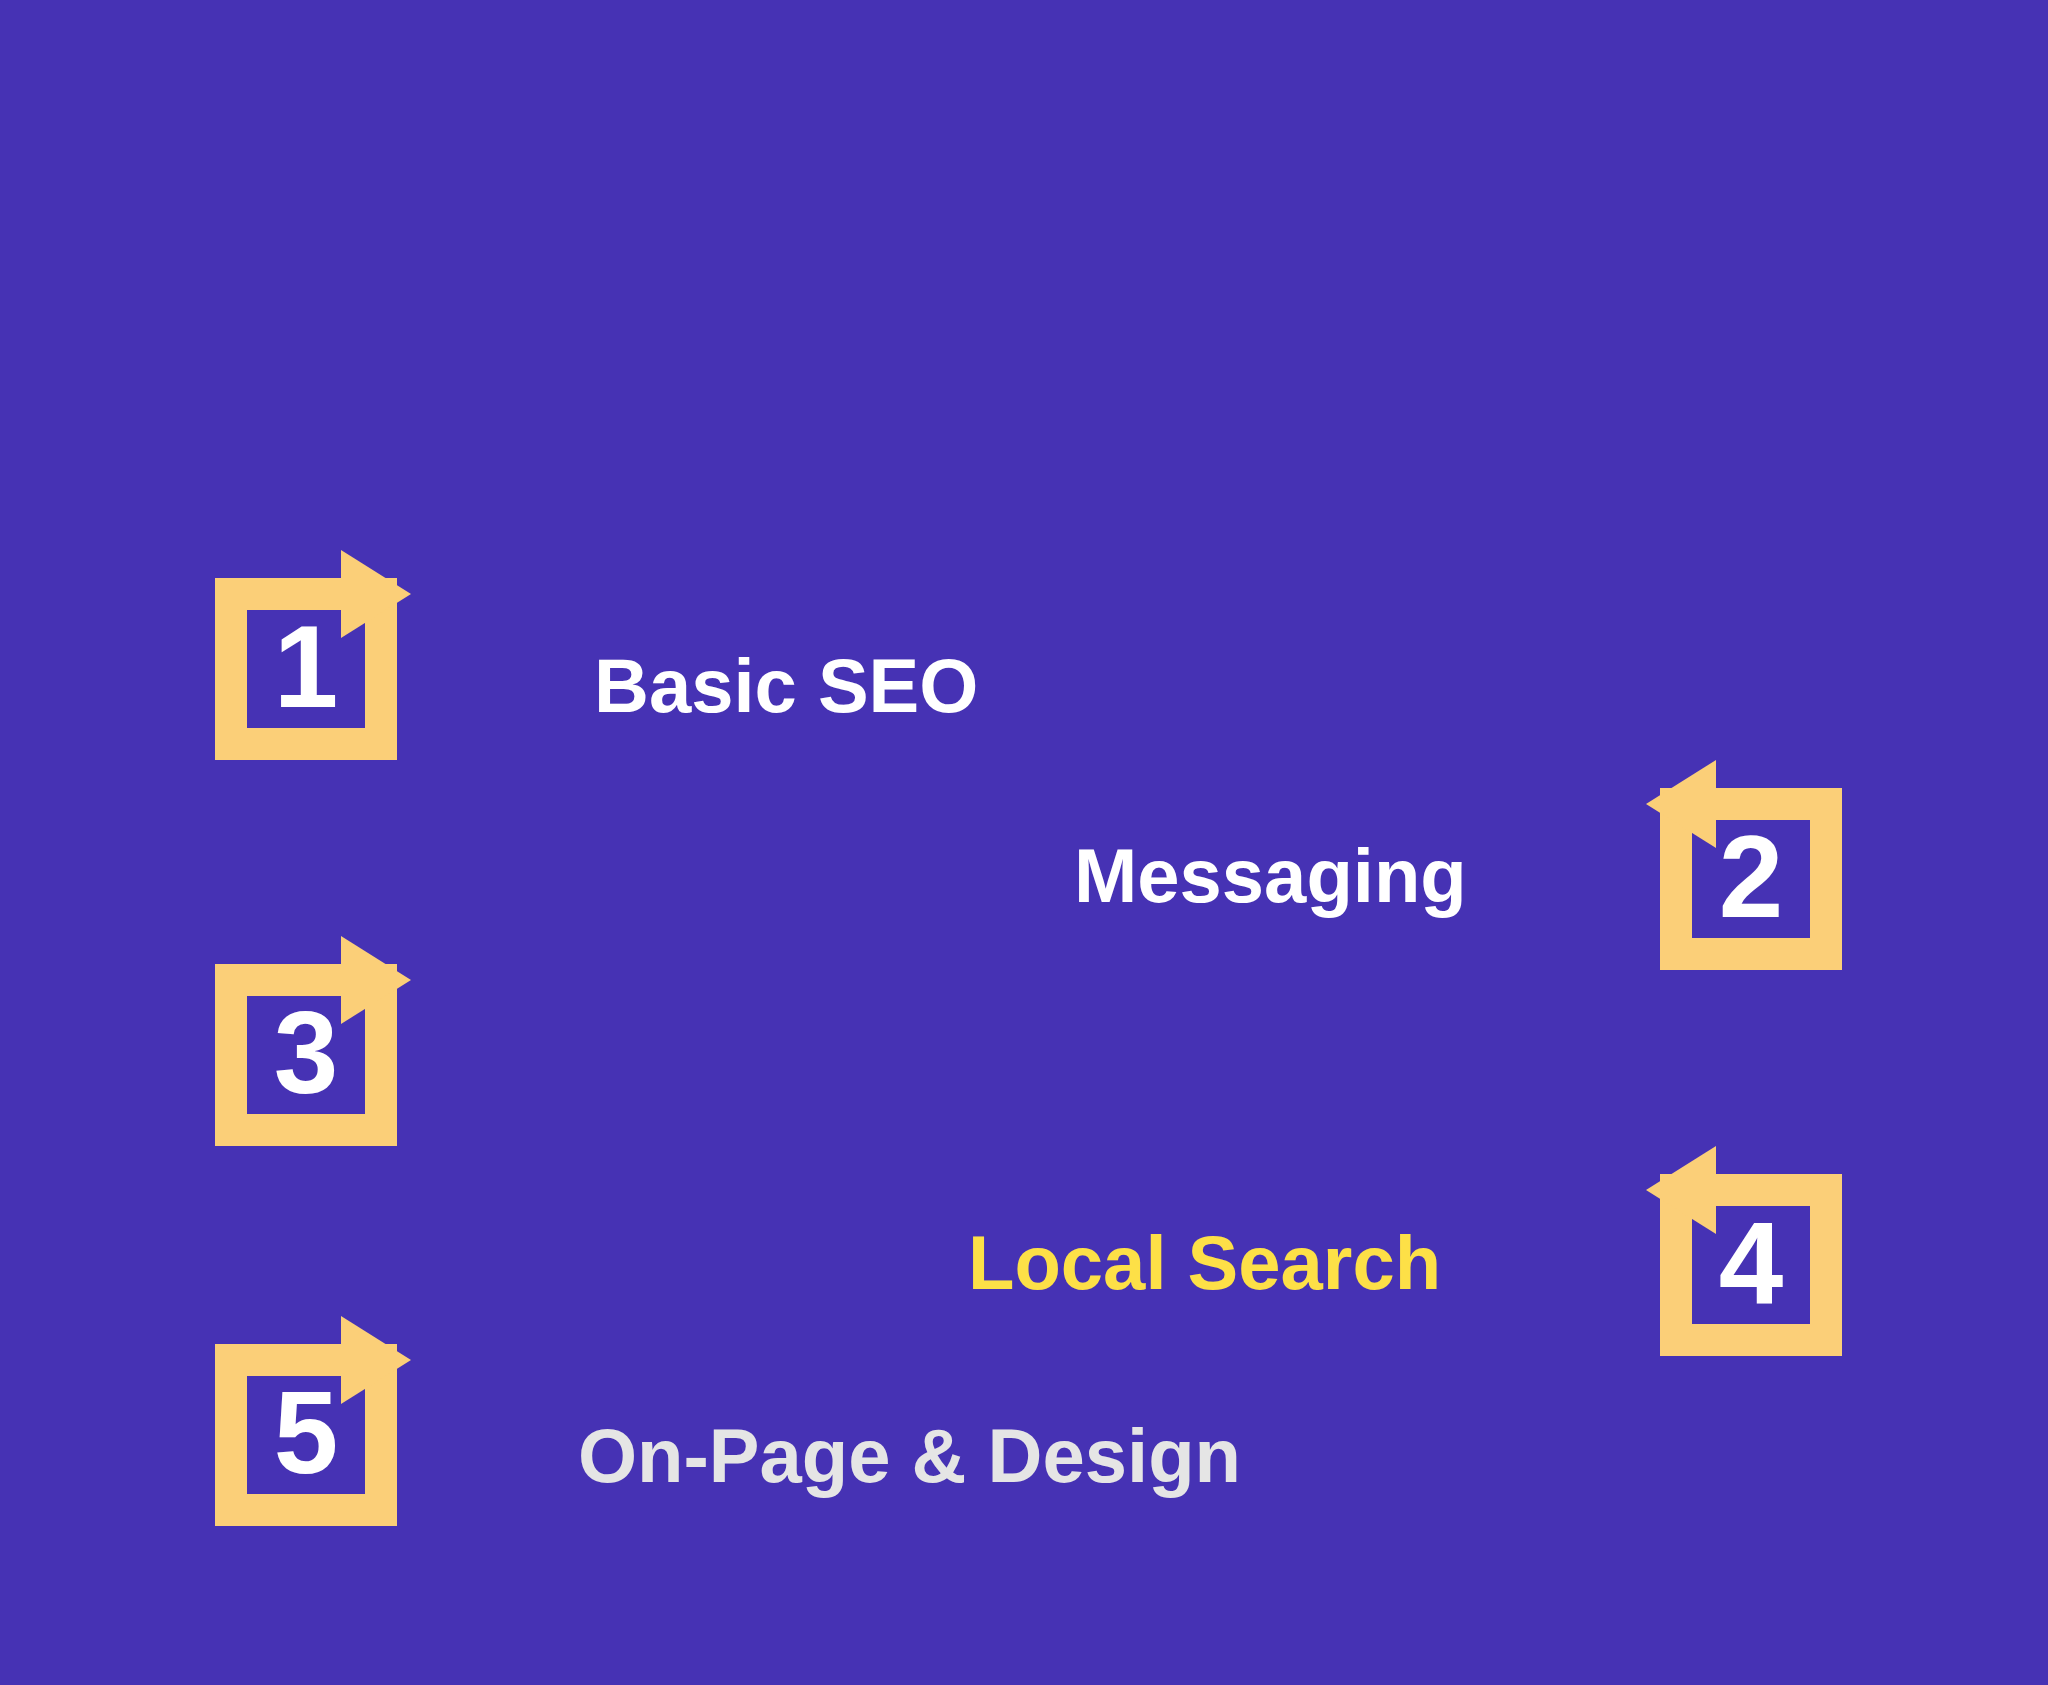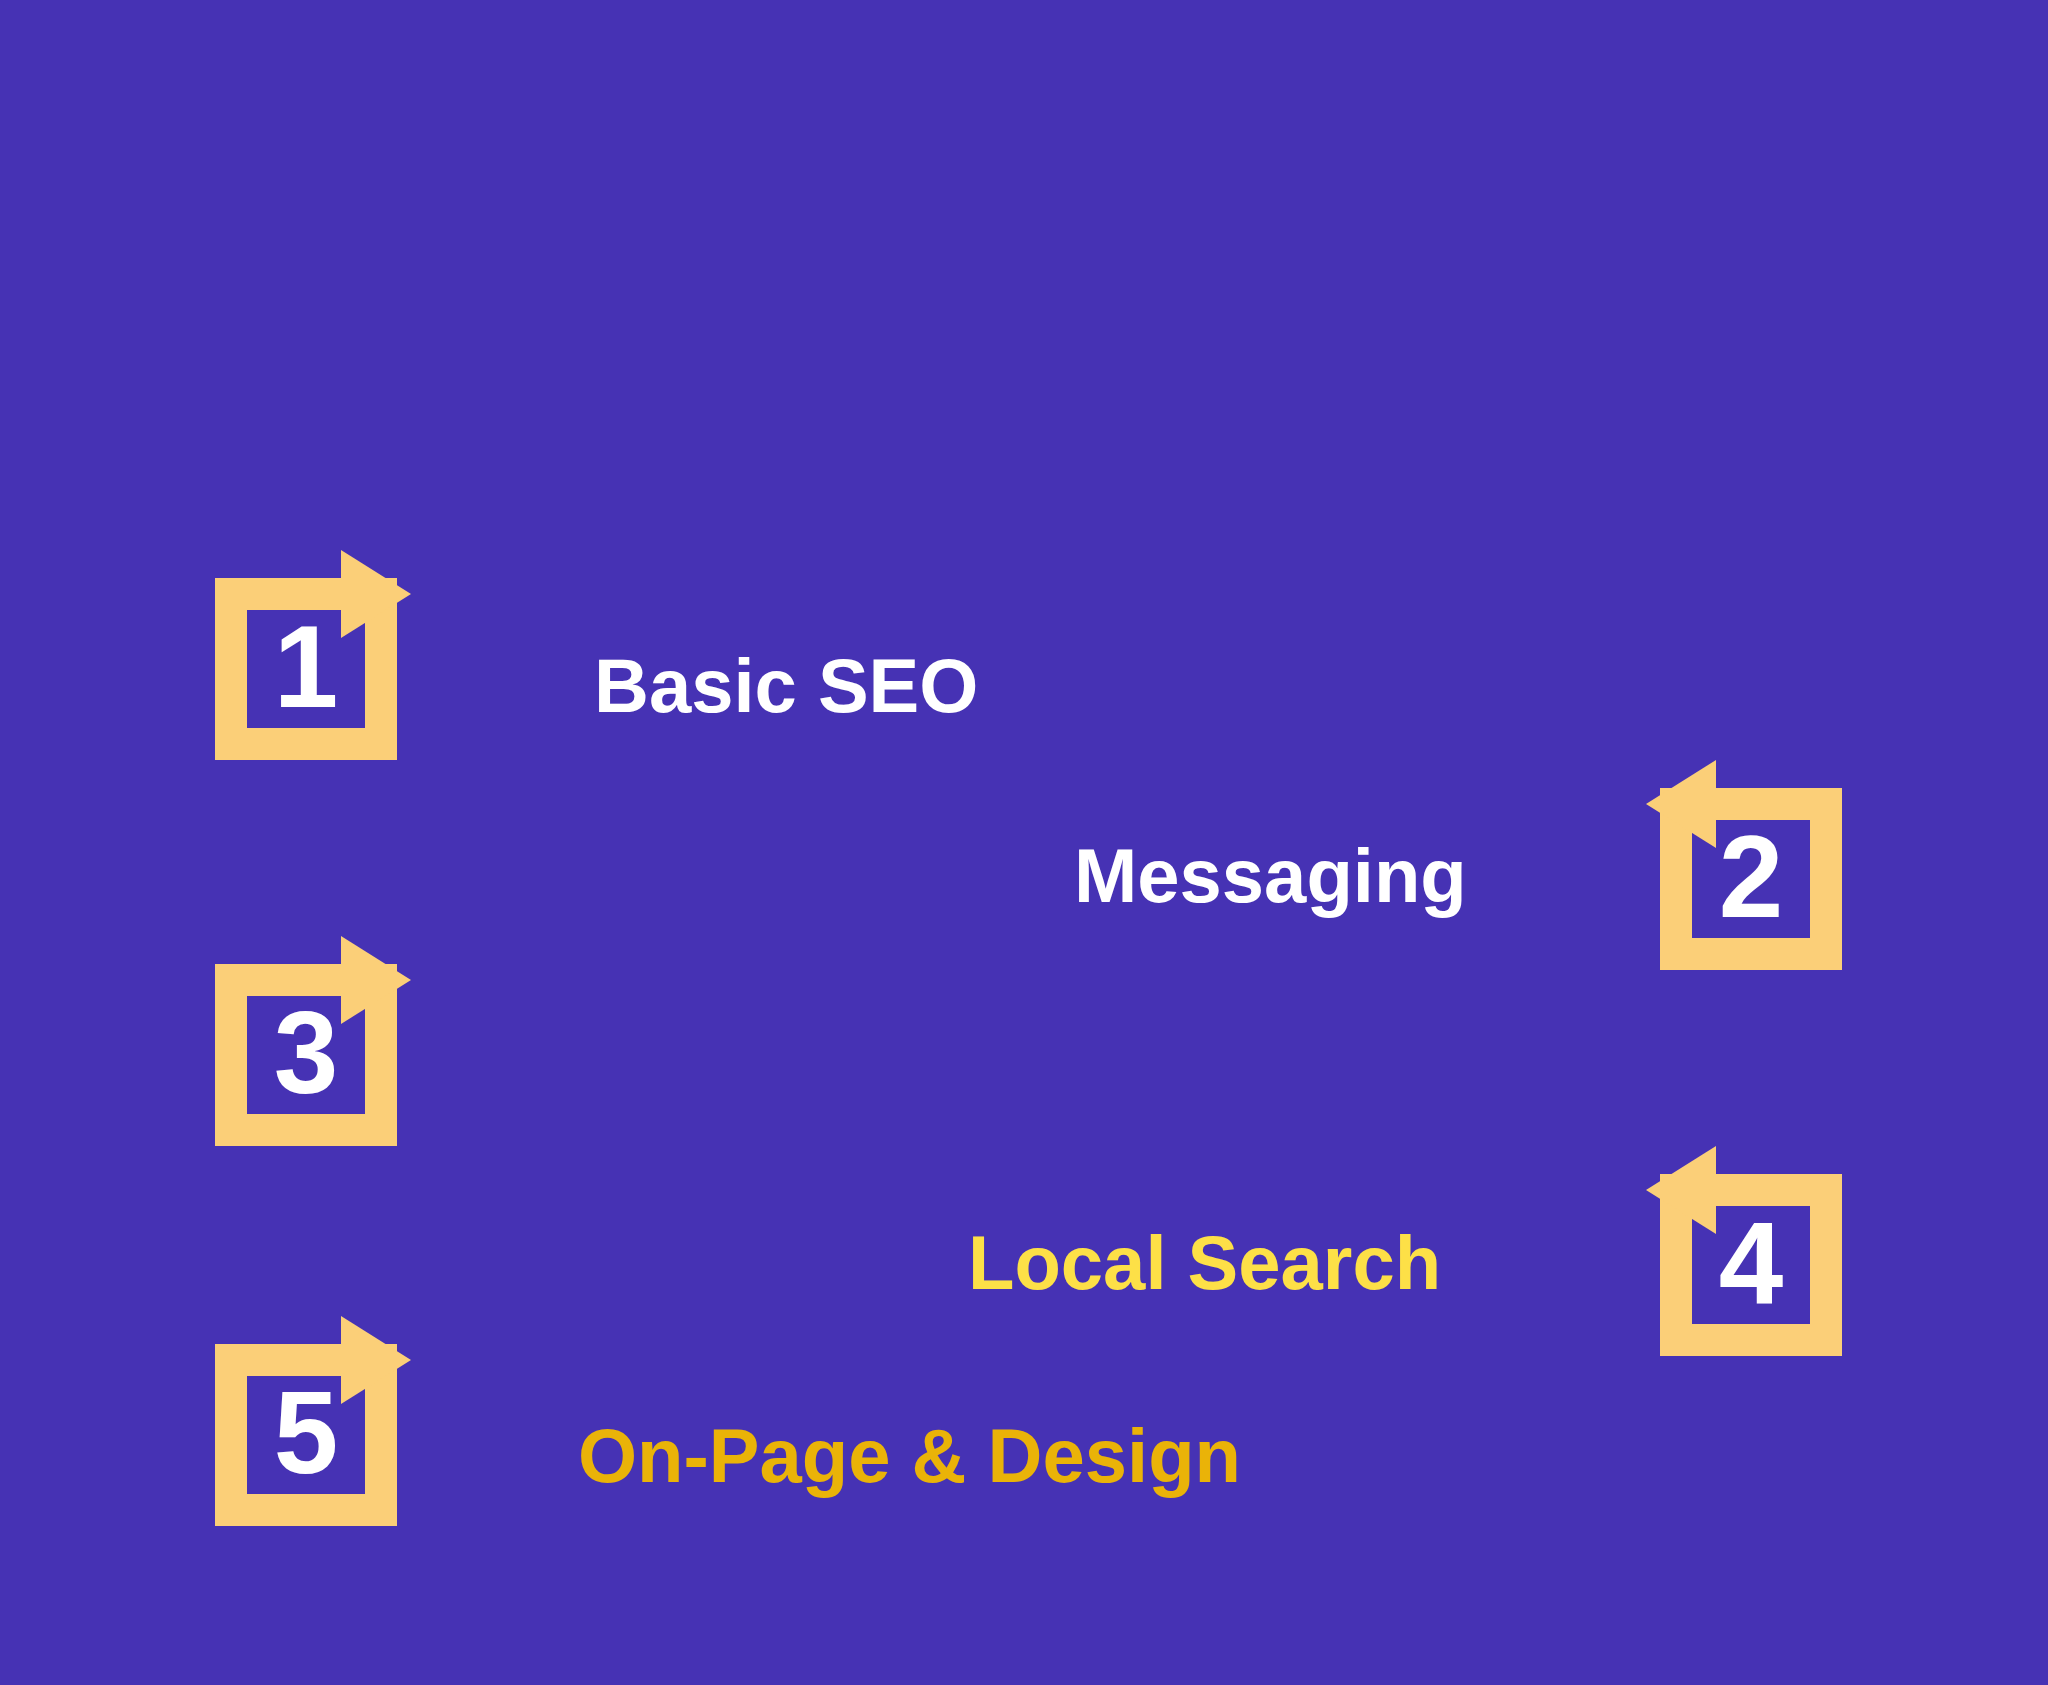--- a/index.html
+++ b/index.html
@@ -176,15 +176,15 @@
   <div class="step-label" id="label-4" style="color: #fde047;">Local Search</div>
 
   <div class="step" id="step-5">
     <div class="badge">
       <div class="ring" style="border-color: rgb(251, 207, 120);"></div>
       <div class="shaft" style="background: rgb(251, 207, 120);"></div>
       <div class="head" style="border-left-color: rgb(251, 207, 120);"></div>
       <div class="num" style="color: rgb(255, 255, 255);">5</div>
     </div>
   </div>
-  <div class="step-label" id="label-5" style="color: #eab308;">On-Page &amp; Design</div>
+  <div class="step-label" id="label-5" style="color: #e5e5e5;">On-Page &amp; Design</div>
 
 </div>
 
 </body></html>

